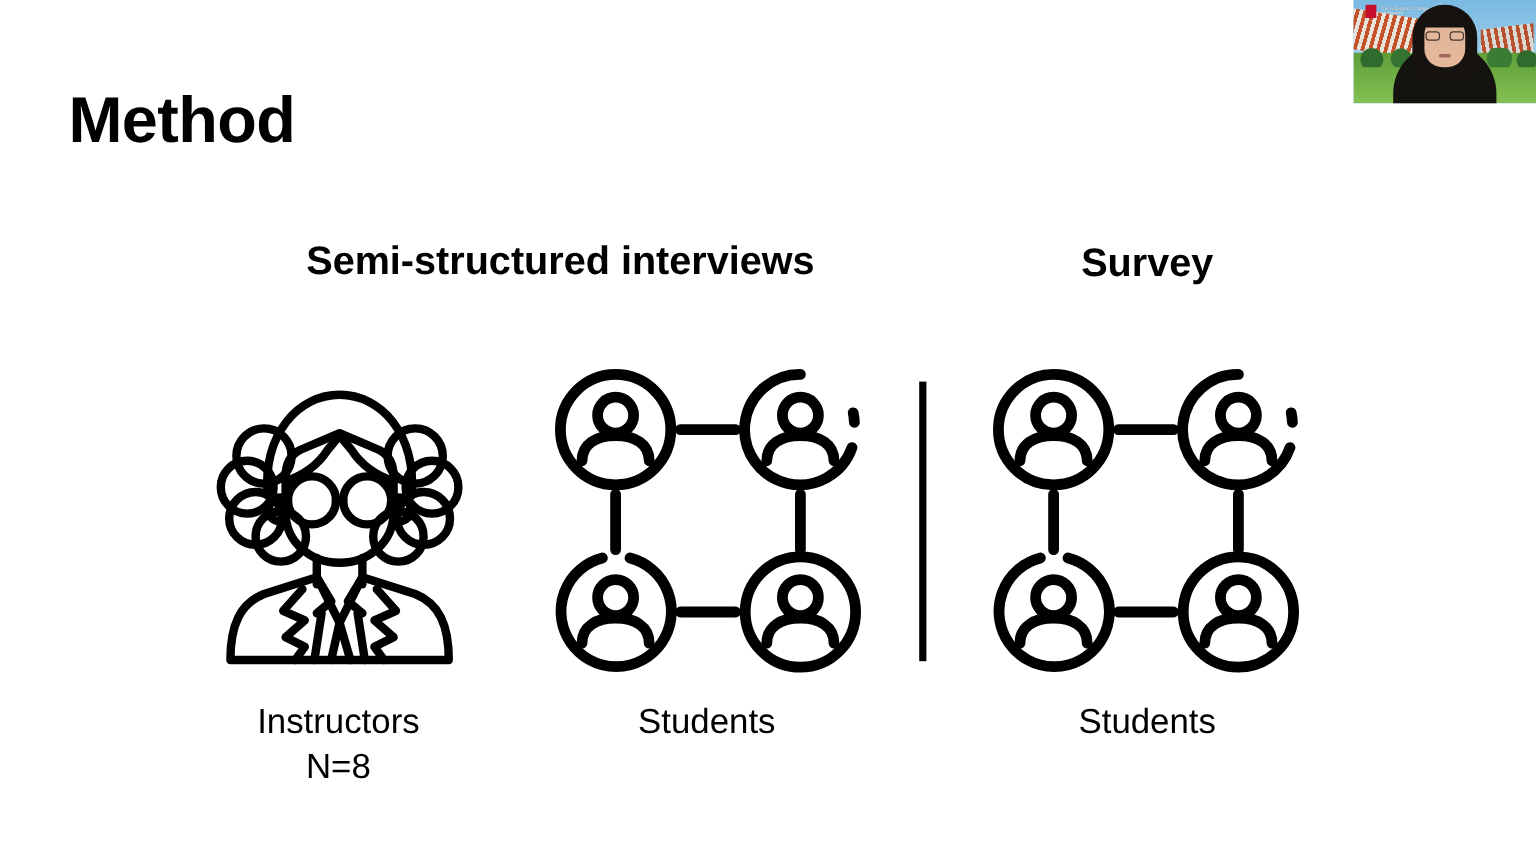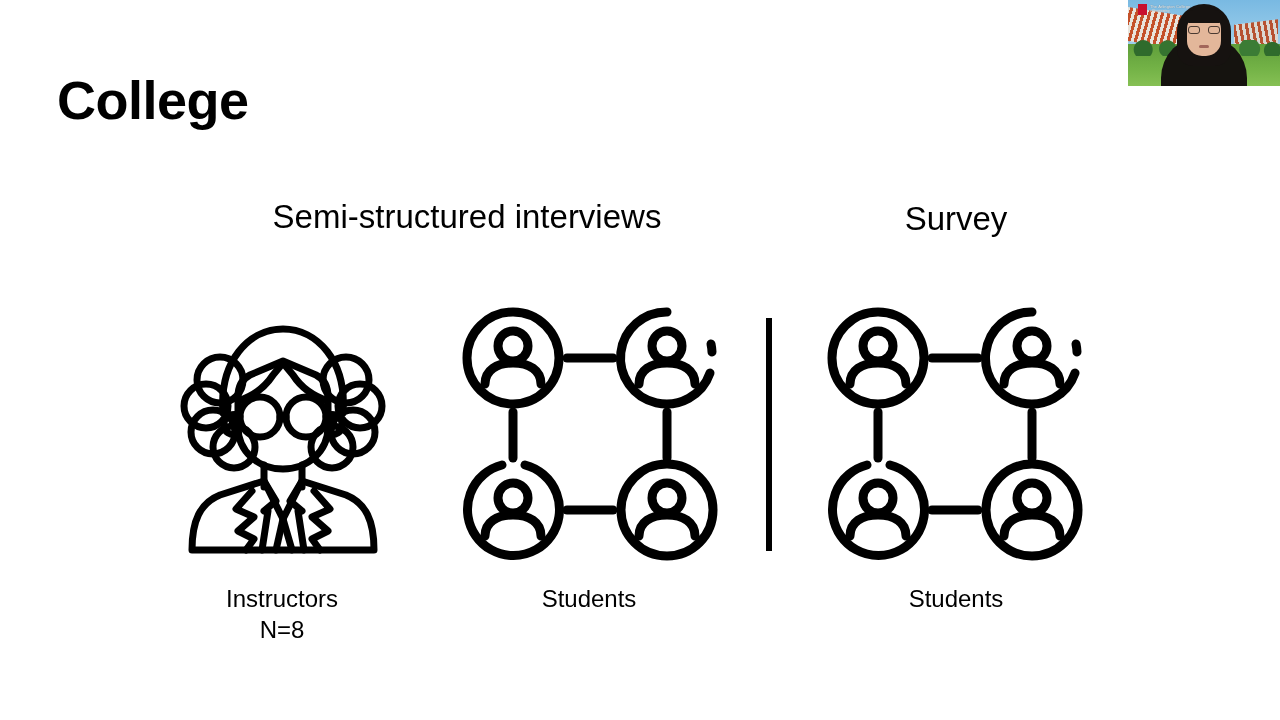--- a/index.html
+++ b/index.html
@@ -33,36 +33,36 @@
     letter-spacing: -0.5px;
     line-height: 1;
     color: #000000;
     white-space: nowrap;
   }
 
   
   .col-heading {
     position: absolute;
     font-size: 33px;
-    font-weight: normal;
+    font-weight: bold;
     line-height: 1;
     color: #000000;
     white-space: nowrap;
     text-align: center;
     transform: translateX(-50%);
   }
   #heading-interviews { left: 467px; top: 200px; }
   #heading-survey     { left: 956px; top: 202px; }
 
   
   .caption {
     position: absolute;
     transform: translateX(-50%);
     text-align: center;
-    font-size: 24px;
+    font-size: 29px;
     font-weight: normal;
     line-height: 1.29;
     color: #000000;
     white-space: nowrap;
   }
   #caption-instructors { left: 282px; top: 584px; }
   #caption-students-interview { left: 589px; top: 584px; }
   #caption-students-survey { left: 956px; top: 584px; }
   .caption .cap-line { display: block; }
 
@@ -237,21 +237,21 @@
     font-size: 3px;
     color: #e8d8c8;
     white-space: nowrap;
   }
 </style>
 </head>
 <body>
 
 <div id="slide">
 
-  <div id="slide-title">College</div>
+  <div id="slide-title">Method</div>
 
   <div id="heading-interviews" class="col-heading">Semi-structured interviews</div>
 
   <div id="heading-survey" class="col-heading">Survey</div>
 
   <div id="figure-instructor" class="figure">
     <svg viewBox="0 0 206 252" xmlns="http://www.w3.org/2000/svg" fill="none" stroke="#000000" stroke-width="7" stroke-linecap="round" stroke-linejoin="round">
 
       <circle cx="40" cy="75" r="23"></circle>
       <circle cx="26" cy="101" r="22"></circle>

